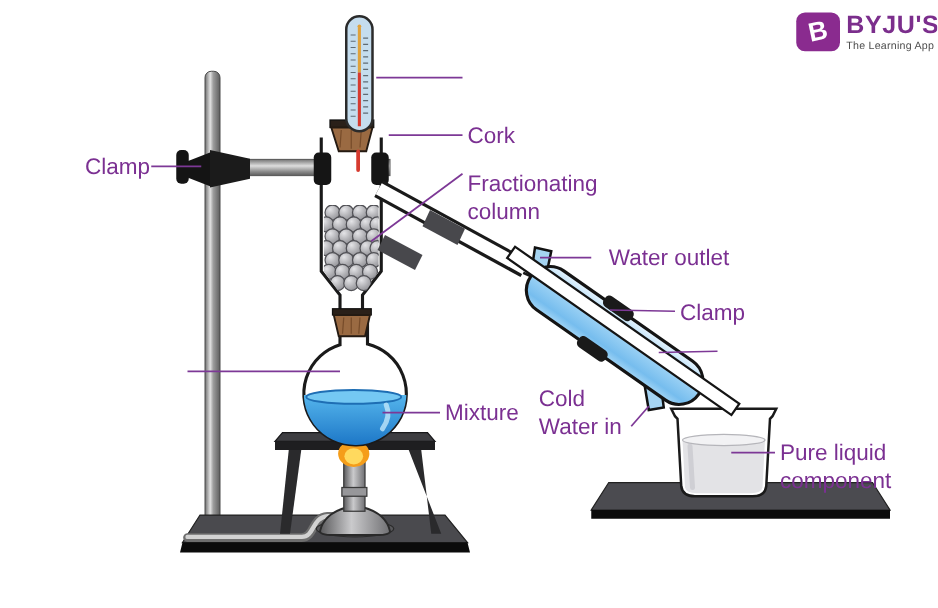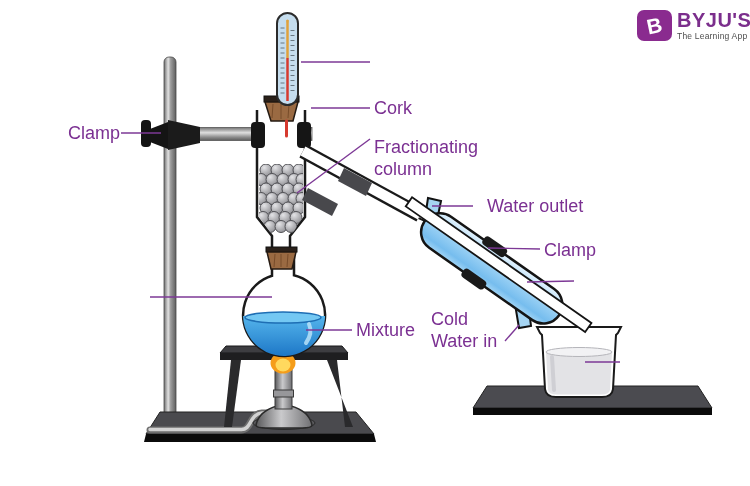--- a/index.html
+++ b/index.html
@@ -222,20 +222,21 @@
   </g>
 </svg>
 
 <div class="lbl right" style="left:40px; top:122px; width:80px;">Clamp</div>
 <div class="lbl" style="left:374px; top:97px; width:80px;">Cork</div>
 <div class="lbl" style="left:374px; top:136px; width:125px;">Fractionating column</div>
 <div class="lbl" style="left:487px; top:195px; width:130px;">Water outlet</div>
 <div class="lbl" style="left:544px; top:239px; width:80px;">Clamp</div>
 <div class="lbl" style="left:431px; top:308px; width:85px;">Cold Water in</div>
 <div class="lbl" style="left:356px; top:319px; width:90px;">Mixture</div>
+<div class="lbl" style="left:624px; top:351px; width:105px;">Pure liquid component</div>
 
 <div class="logo">
   <div class="logo-badge">
     <span>B</span>
   </div>
   <div class="logo-text">
     <div class="logo-brand">BYJU'S</div>
     <div class="logo-tagline">The Learning App</div>
   </div>
 </div>

